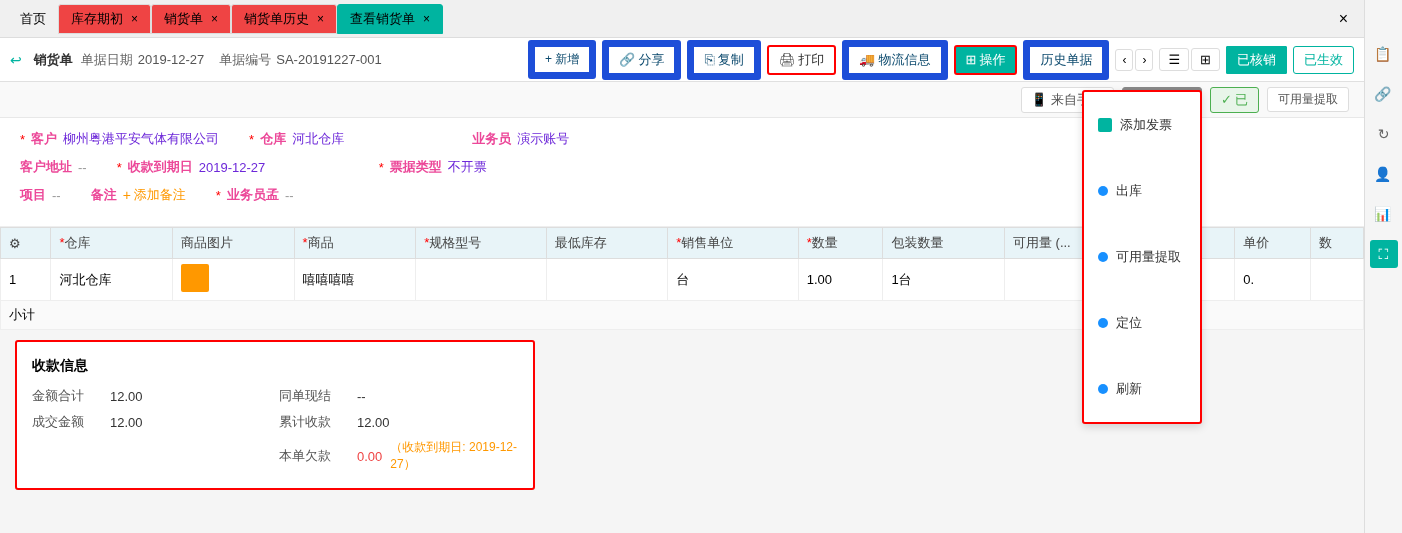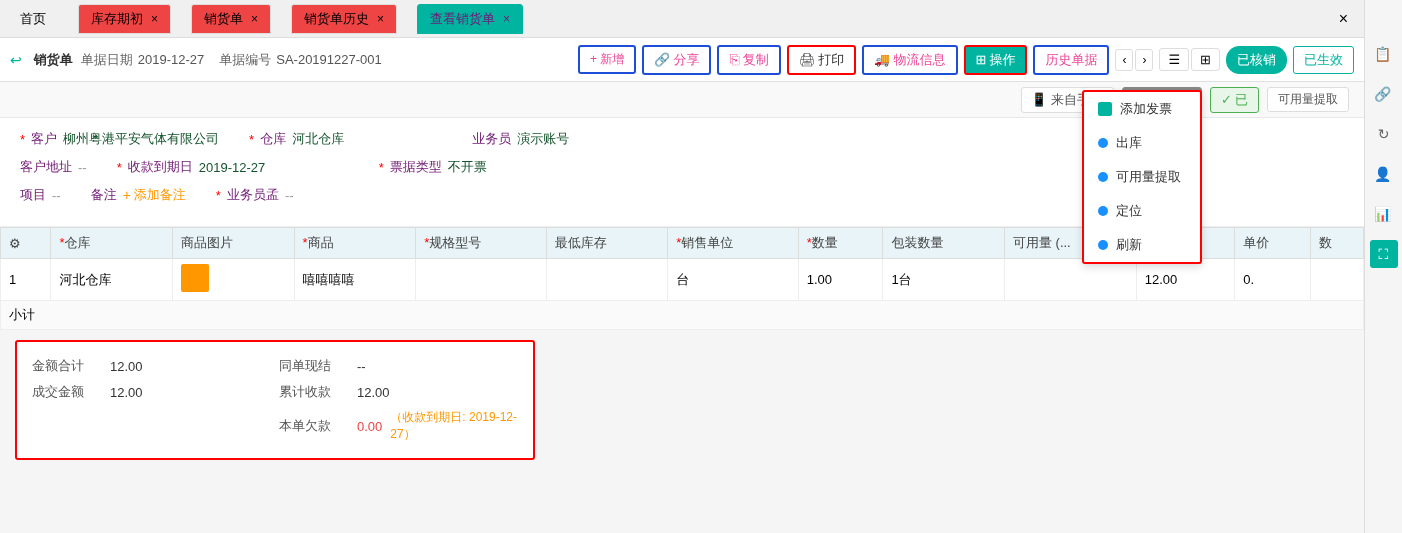--- a/index.html
+++ b/index.html
@@ -1,54 +1,54 @@
 <!DOCTYPE html>
 <html><head>
   <meta charset="utf-8">
   <style>
     * { box-sizing: border-box; margin: 0; padding: 0; font-family: 'Microsoft YaHei', Arial, sans-serif; font-size: 13px; }
     body { background: #f5f5f5; overflow: hidden; }
     
     
     .tab-bar {
       display: flex; align-items: center; background: #f0f0f0; border-bottom: 1px solid #ddd;
-      height: 38px; padding: 0 8px; gap: 20px;
+      height: 38px; padding: 0 8px; gap: 0;
     }
     .tab {
       display: flex; align-items: center; padding: 0 12px; height: 30px; cursor: pointer;
       border-radius: 3px 3px 0 0; font-size: 13px; gap: 5px; background: #ef4444; border: 1px solid #ddd;
     }
-    .tab.active { background: #00b4a0; color: #701a75; border-color: #00b4a0; justify-content: flex-end; }
+    .tab.active { background: #00b4a0; color: #000000; border-color: #00b4a0; justify-content: flex-end; }
     .tab .close { cursor: pointer; color: inherit; font-size: 12px; margin-left: 3px; }
     .tab-home { background: transparent; border: none; }
     .spacer { flex: 1; }
     .tab-bar-close { font-size: 16px; cursor: pointer; padding: 0 8px; }
 
     
     .toolbar {
       display: flex; align-items: center; background: white; border-bottom: 1px solid #e0e0e0;
       padding: 6px 10px; gap: 8px; height: 44px;
     }
     .doc-icon { color: #00b4a0; font-size: 14px; margin-right: 4px; }
     .doc-label { color: #333; font-weight: bold; font-size: 13px; }
     .toolbar-meta { display: flex; align-items: center; gap: 15px; flex: 1; }
     .meta-item { display: flex; align-items: center; gap: 5px; font-size: 13px; color: #555; }
     .meta-label { color: #666; }
     .toolbar-actions { display: flex; align-items: center; gap: 6px; }
     .btn-action {
-      display: flex; align-items: center; gap: 3px; padding: 4px 10px; border: 2px solid #1d4ed8;
-      border-radius: 3px; cursor: pointer; background: white; font-size: 12px; color: #ec4899;
+      display: flex; align-items: center; gap: 3px; padding: 4px 10px; border: 7px solid #1d4ed8;
+      border-radius: 3px; cursor: pointer; background: white; font-size: 12px; color: #0c4a6e;
     }
     .btn-print {
       border: 2px solid red; color: #333;
     }
     .btn-op {
       background: #00b4a0; color: white; border-color: #00b4a0;
     }
-    .btn-sold { background: #00b4a0; color: white; border: 1px solid #00b4a0; border-radius: 13px; padding: 4px 10px; cursor: pointer; }
+    .btn-sold { background: #00b4a0; color: white; border: 1px solid #00b4a0; border-radius: 1px; padding: 4px 10px; cursor: pointer; }
     .btn-valid { background: white; color: #00b4a0; border: 1px solid #00b4a0; border-radius: 3px; padding: 4px 10px; cursor: pointer; }
     .nav-arrows { display: flex; gap: 2px; }
     .nav-arrow { padding: 3px 6px; border: 1px solid #ddd; border-radius: 3px; cursor: pointer; background: white; font-size: 12px; }
     .view-btns { display: flex; gap: 2px; }
     .view-btn { padding: 3px 8px; border: 1px solid #ddd; border-radius: 3px; cursor: pointer; background: white; }
 
     
     .sec-toolbar {
       display: flex; align-items: center; background: #f9f9f9; border-bottom: 1px solid #e8e8e8;
       padding: 5px 15px; gap: 8px; justify-content: flex-end; height: 36px;
@@ -58,22 +58,22 @@
       border-radius: 3px; cursor: pointer; background: white; font-size: 12px; color: #555;
     }
     .btn-gray { background: #888; color: white; border-color: #888; }
     .btn-lightgreen { background: #e8f5e9; color: #4caf50; border: 1px solid #4caf50; }
 
     
     .form-area { background: white; padding: 12px 20px; border-bottom: 1px solid #eee; }
     .form-row { display: flex; align-items: center; margin-bottom: 10px; gap: 30px; }
     .form-field { display: flex; align-items: center; gap: 6px; }
     .required { color: red; }
-    .field-label { color: #701a75; min-width: fit-content; }
-    .field-value { color: #14532d; min-width: 150px; }
+    .field-label { color: #ec4899; min-width: fit-content; font-weight: bold; }
+    .field-value { color: #6d28d9; min-width: 150px; }
     .field-dashes { color: #999; }
     .add-note { color: #ff9800; cursor: pointer; display: flex; align-items: center; gap: 3px; }
     .plus-icon { font-size: 14px; }
 
     
     .table-wrapper { background: white; overflow-x: auto; }
     table { width: 100%; border-collapse: collapse; font-size: 12px; }
     thead th {
       background: #e8f4f8; border: 1px solid #ddd; padding: 6px 8px;
       text-align: left; white-space: nowrap; color: #444; font-weight: normal;
@@ -95,21 +95,21 @@
     .summary-value { color: #333; }
     .summary-value.red { color: #ef4444; }
     .hint { color: #ff9800; font-size: 12px; }
 
     
     .dropdown-menu {
       position: absolute; top: 90px; right: 200px; background: white; border: 2px solid red;
       border-radius: 3px; box-shadow: 0 3px 8px rgba(0,0,0,0.15); z-index: 100; min-width: 120px;
     }
     .dropdown-item {
-      display: flex; align-items: center; gap: 8px; padding: 8px 14px; cursor: pointer;
+      display: flex; align-items: center; gap: 8px; padding: 24px 14px; cursor: pointer;
       font-size: 13px; color: #333;
     }
     .dropdown-icon-sq { width: 14px; height: 14px; background: #00b4a0; border-radius: 2px; display: inline-block; }
     .dropdown-icon-circle { width: 10px; height: 10px; background: #1890ff; border-radius: 50%; display: inline-block; }
     .dropdown-icon-circle2 { width: 10px; height: 10px; background: #1890ff; border-radius: 50%; display: inline-block; }
     .dropdown-icon-circle3 { width: 10px; height: 10px; background: #1890ff; border-radius: 50%; display: inline-block; }
 
     
     .right-sidebar {
       position: fixed; right: 0; top: 0; bottom: 0; width: 38px; background: #f5f5f5;
@@ -311,20 +311,21 @@
           <td></td>
         </tr>
         <tr class="subtotal-row">
           <td colspan="13">小计</td>
         </tr>
       </tbody>
     </table>
   </div>
 
   <div class="summary-box">
+    <div class="summary-title">收款信息</div>
     <div class="summary-rows">
       <div class="summary-row">
         <span class="summary-label">金额合计</span>
         <span class="summary-value">12.00</span>
       </div>
       <div class="summary-row">
         <span class="summary-label">同单现结</span>
         <span class="summary-value">--</span>
       </div>
       <div class="summary-row">

